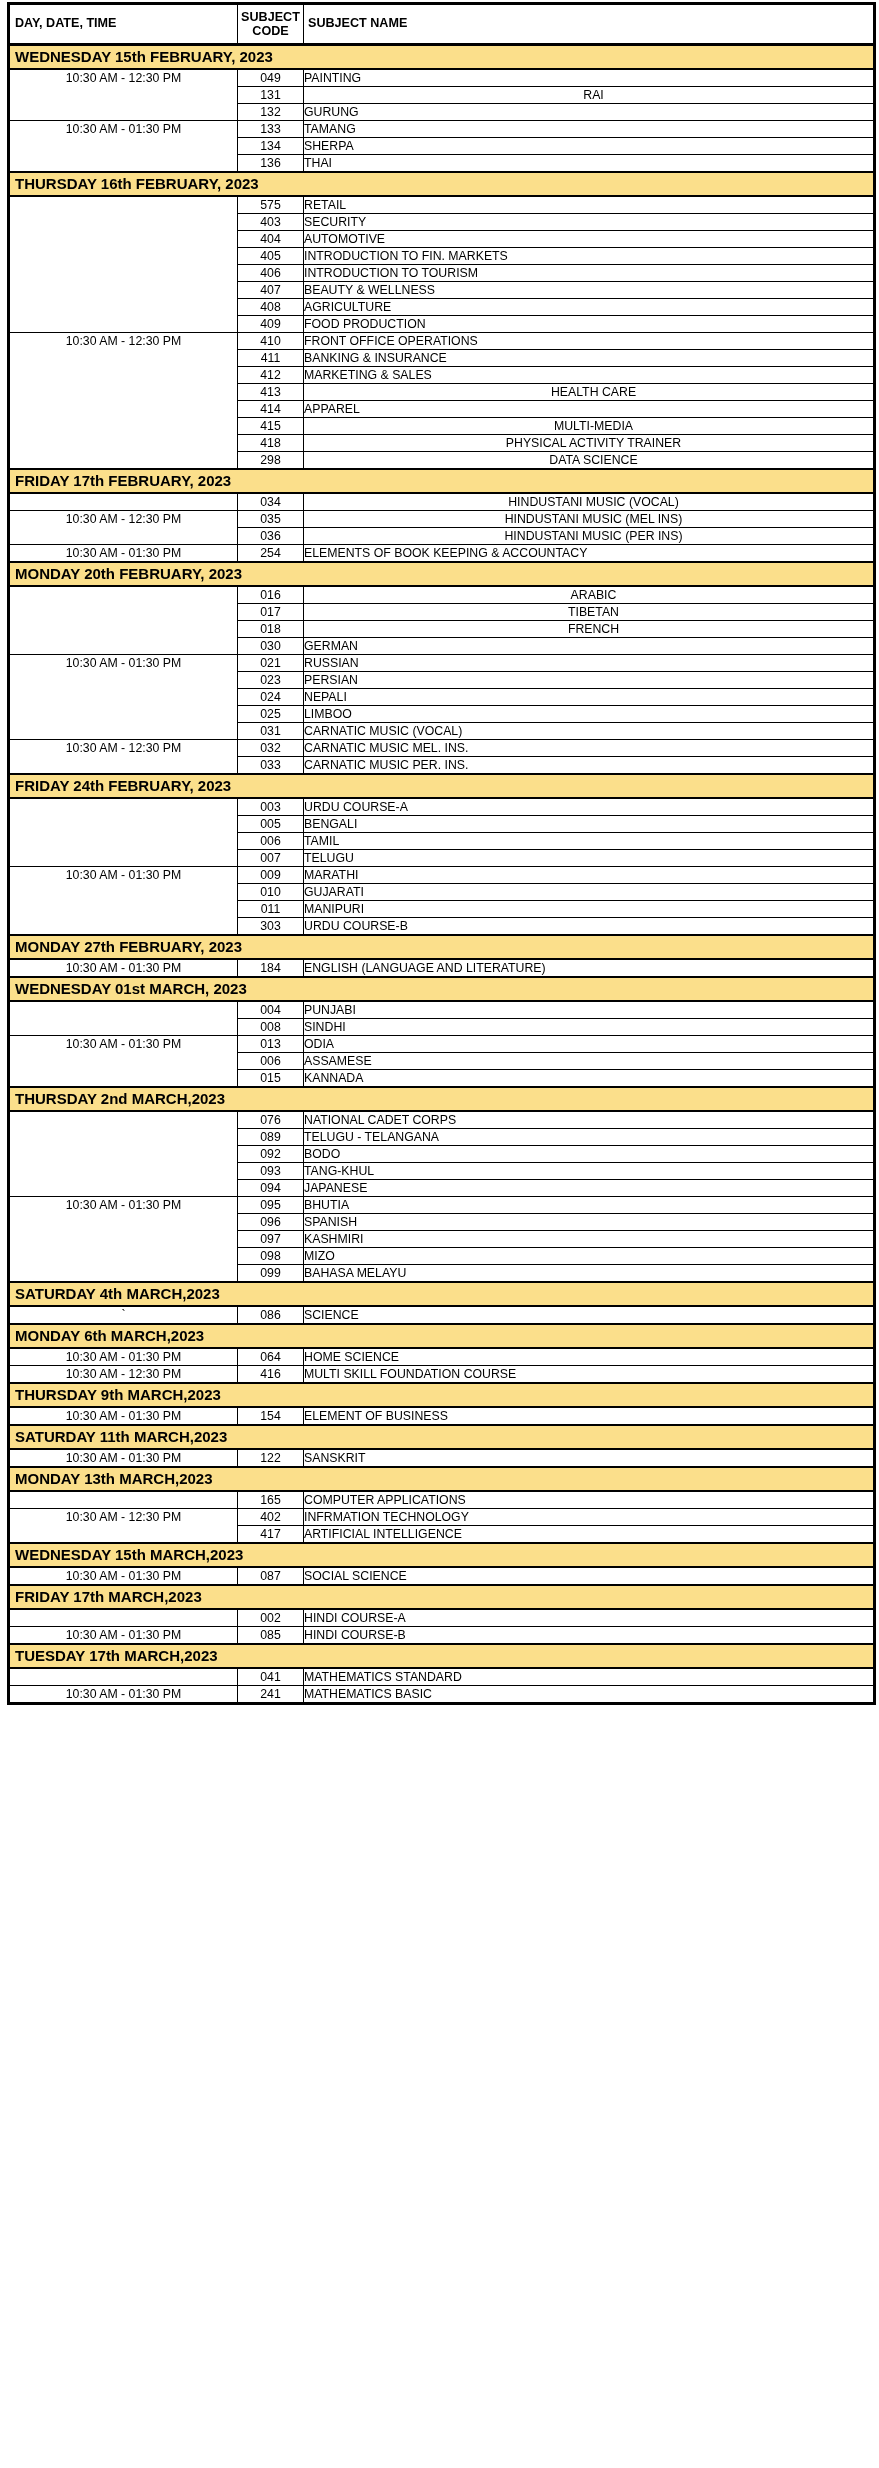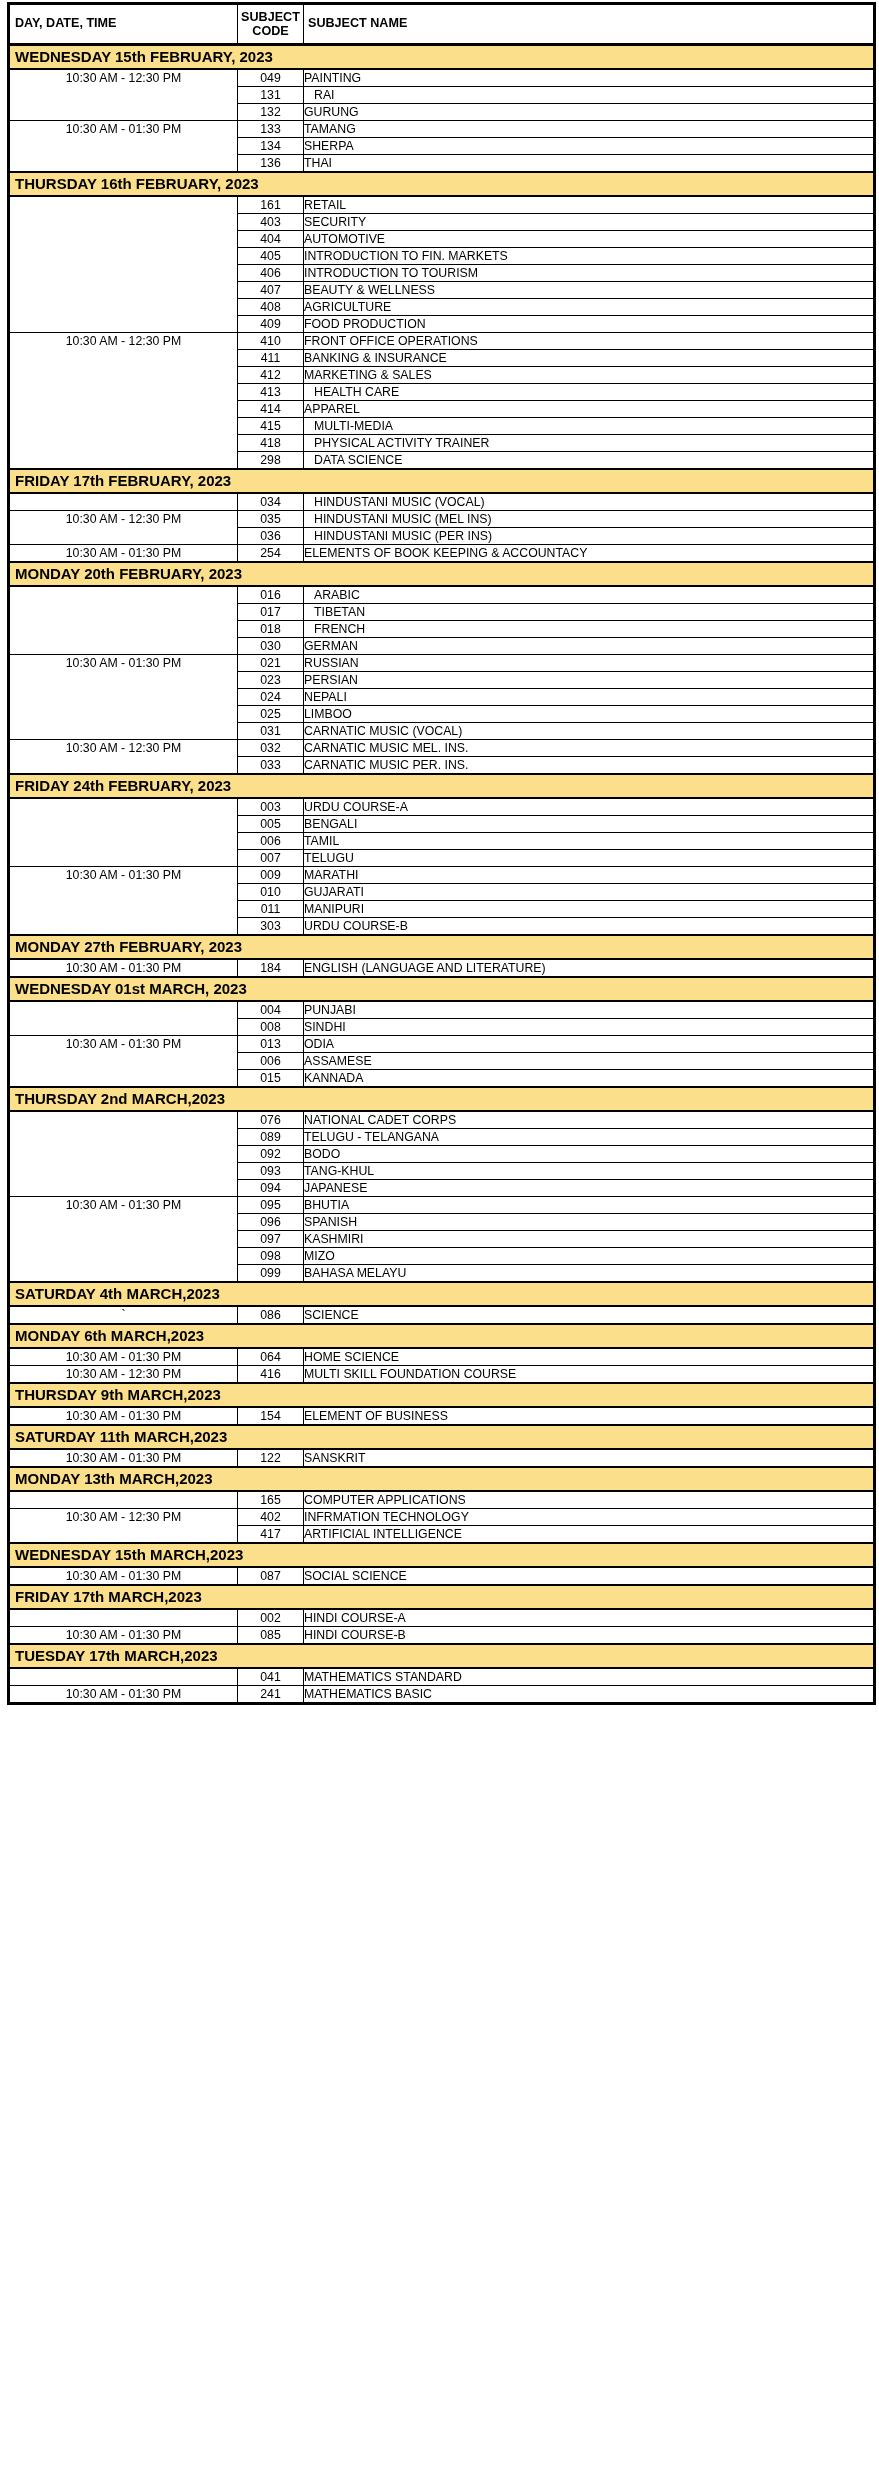--- a/index.html
+++ b/index.html
@@ -85,21 +85,21 @@
   }
   td.name {
     text-align: left;
     padding: 1px 0 1px 4px;
     height: 16px;
     font-size: 12.4px;
     white-space: nowrap;
     overflow: hidden;
   }
   
-  td.name.ind { padding-left: 10px; }
+  td.name.ind { padding-left: 10px; text-align: center; }
   td.tick {
     text-align: center;
     font-size: 12.4px;
     padding: 1px 2px;
     height: 16px;
   }
 </style>
 </head>
 <body>
 
@@ -152,21 +152,21 @@
         <tr>
           <td class="time blank" style="border-top: none;"></td>
           <td class="code">136</td>
           <td class="name">THAI</td>
         </tr>
         <tr class="datebar">
           <td colspan="3">THURSDAY 16th FEBRUARY, 2023</td>
         </tr>
         <tr>
           <td class="time blank" style="border-bottom: none;"></td>
-          <td class="code">161</td>
+          <td class="code">575</td>
           <td class="name">RETAIL</td>
         </tr>
         <tr>
           <td class="time blank" style="border-top: none; border-bottom: none;"></td>
           <td class="code">403</td>
           <td class="name">SECURITY</td>
         </tr>
         <tr>
           <td class="time blank" style="border-top: none; border-bottom: none;"></td>
           <td class="code">404</td>

